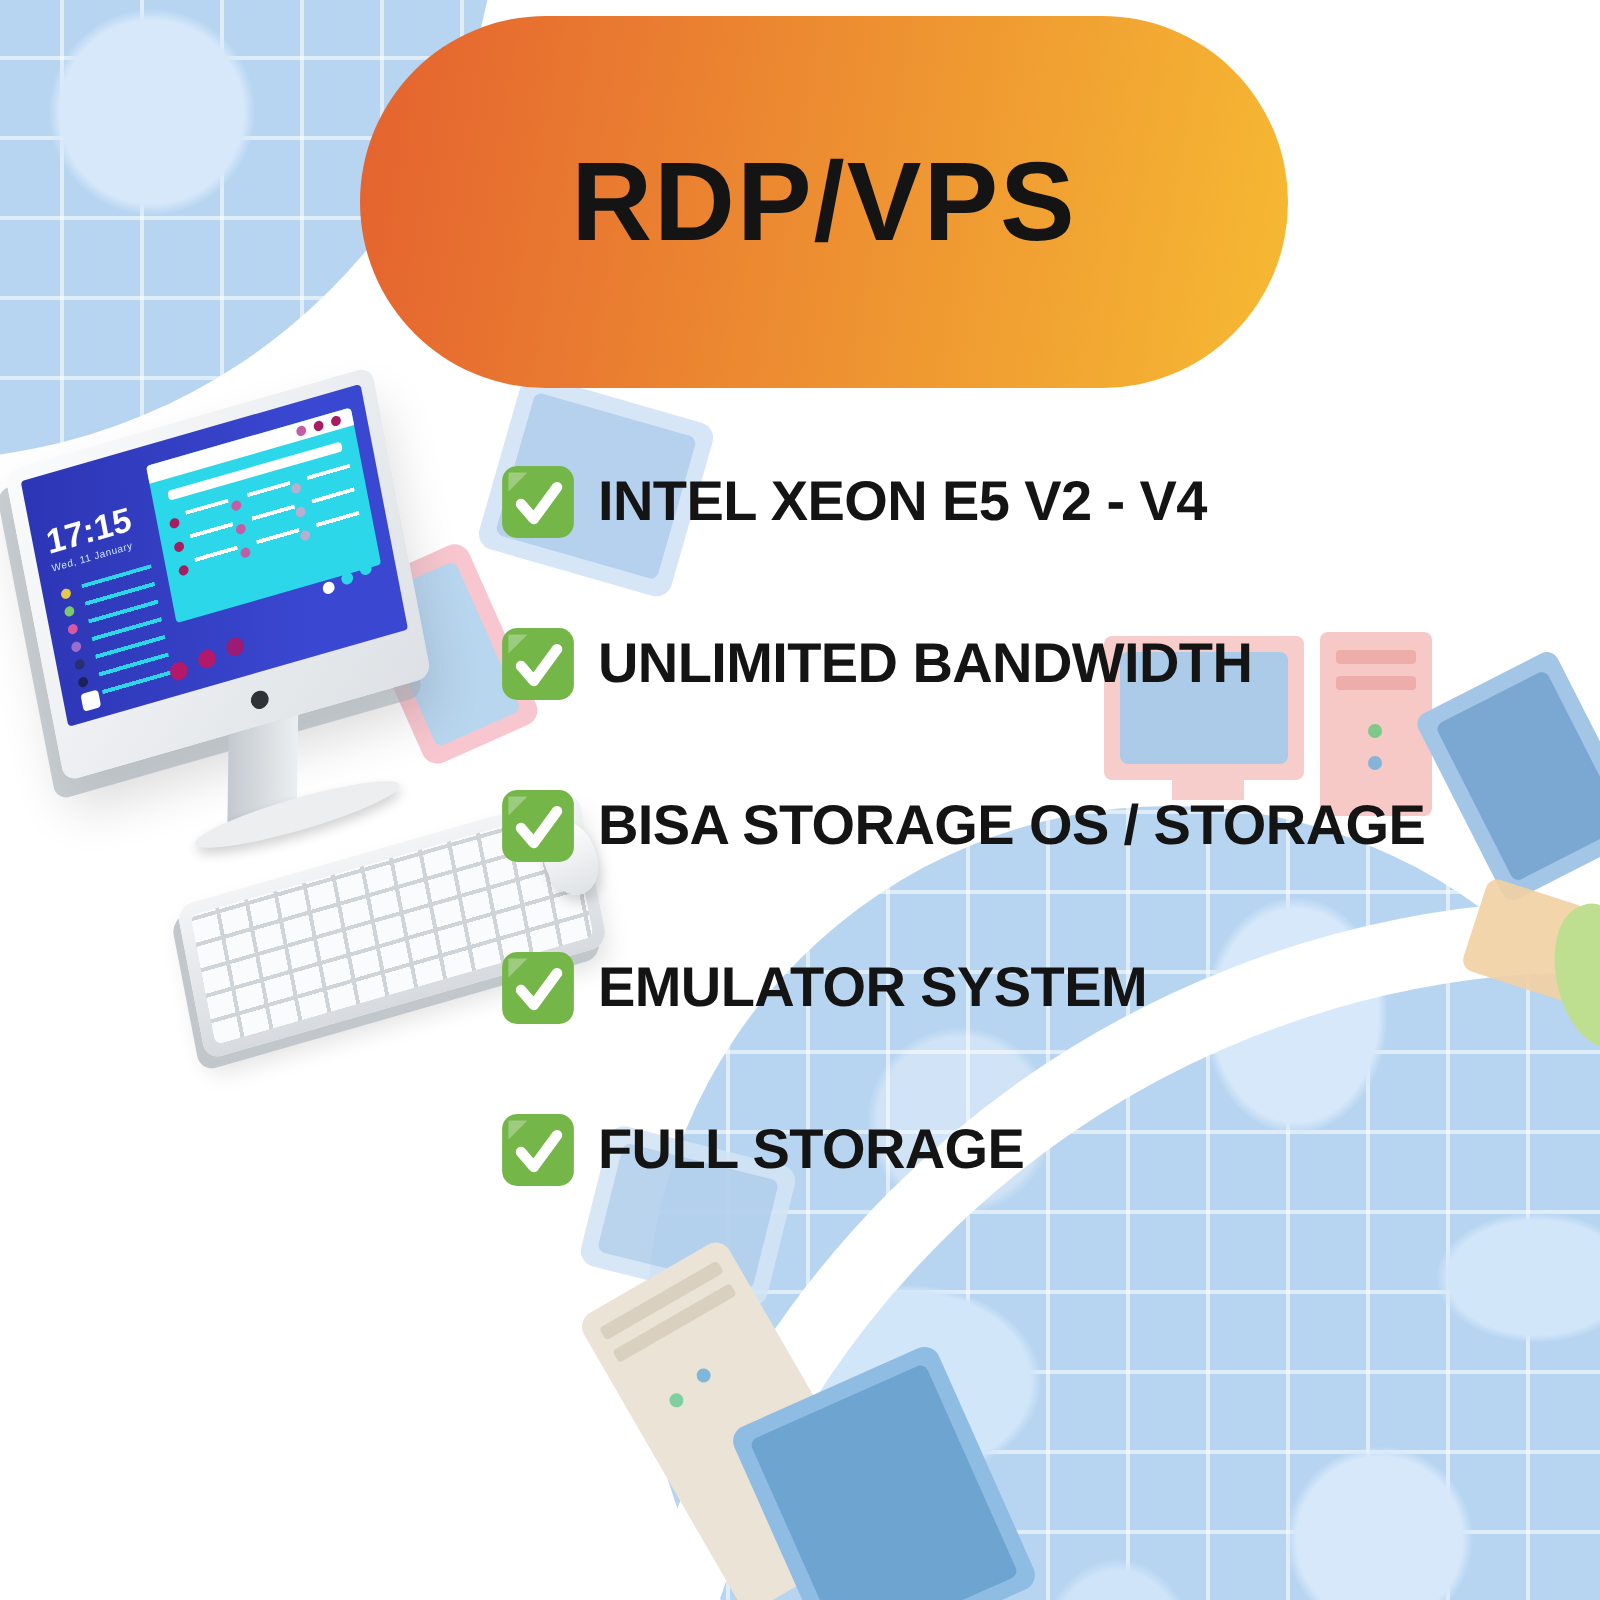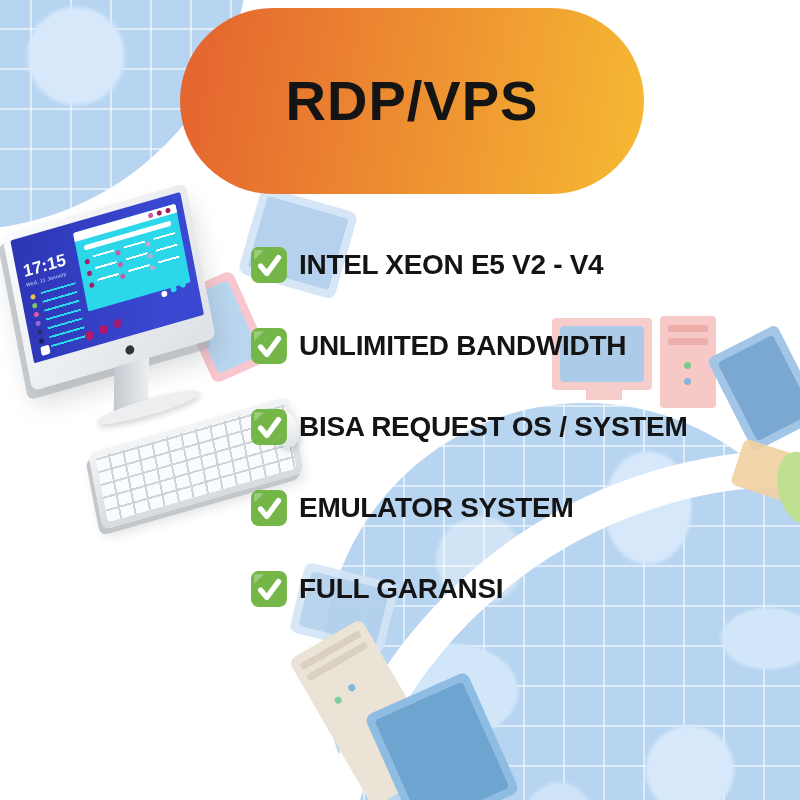--- a/index.html
+++ b/index.html
@@ -113,21 +113,21 @@
             box-shadow:-4px 5px 0 #c2c7cc, 0 8px 12px rgba(0,0,0,.12);}
   .keys{position:absolute;inset:6px;border-radius:4px;
         background:
           repeating-linear-gradient(90deg,transparent 0 13px,#cfd4d8 13px 15px),
           repeating-linear-gradient(0deg,#fafbfc 0 11px,#cfd4d8 11px 13px);}
   .mouse{position:absolute;left:272px;top:410px;width:26px;height:38px;z-index:3;
          transform:rotate(-20deg);border-radius:50%/46%;
          background:linear-gradient(#ffffff,#dfe3e6);box-shadow:0 4px 6px rgba(0,0,0,.15);}
 
   
-  .features{position:absolute;left:250px;top:224px;z-index:6;}
+  .features{position:absolute;left:250px;top:210px;z-index:6;}
   .feature-row{display:flex;align-items:center;gap:11px;height:81px;}
   .check{width:38px;height:38px;flex:0 0 38px;}
   .feature-label{font-size:28px;font-weight:700;letter-spacing:-.3px;
                  color:var(--text,#141414);white-space:nowrap;}
 </style>
 </head>
 <body>
 
 <div class="stage">
 
@@ -233,33 +233,33 @@
           <path d="M10 19 L16 26 L27 11" fill="none" stroke="#fff" stroke-width="5" stroke-linecap="round" stroke-linejoin="round"></path>
         </svg>
       <span class="feature-label">UNLIMITED BANDWIDTH</span>
     </div>
     <div class="feature-row">
       <svg class="check" viewBox="0 0 36 36">
           <rect x="1" y="1" width="34" height="34" rx="7" fill="#74b748"></rect>
           <path d="M4 4 L13 4 L4 13 Z" fill="rgba(255,255,255,.3)"></path>
           <path d="M10 19 L16 26 L27 11" fill="none" stroke="#fff" stroke-width="5" stroke-linecap="round" stroke-linejoin="round"></path>
         </svg>
-      <span class="feature-label">BISA REQUEST OS / SYSTEM</span>
+      <span class="feature-label">BISA STORAGE OS / STORAGE</span>
     </div>
     <div class="feature-row">
       <svg class="check" viewBox="0 0 36 36">
           <rect x="1" y="1" width="34" height="34" rx="7" fill="#74b748"></rect>
           <path d="M4 4 L13 4 L4 13 Z" fill="rgba(255,255,255,.3)"></path>
           <path d="M10 19 L16 26 L27 11" fill="none" stroke="#fff" stroke-width="5" stroke-linecap="round" stroke-linejoin="round"></path>
         </svg>
       <span class="feature-label">EMULATOR SYSTEM</span>
     </div>
     <div class="feature-row">
       <svg class="check" viewBox="0 0 36 36">
           <rect x="1" y="1" width="34" height="34" rx="7" fill="#74b748"></rect>
           <path d="M4 4 L13 4 L4 13 Z" fill="rgba(255,255,255,.3)"></path>
           <path d="M10 19 L16 26 L27 11" fill="none" stroke="#fff" stroke-width="5" stroke-linecap="round" stroke-linejoin="round"></path>
         </svg>
-      <span class="feature-label">FULL GARANSI</span>
+      <span class="feature-label">FULL STORAGE</span>
     </div>
   </div>
 
 </div>
 
 </body></html>

